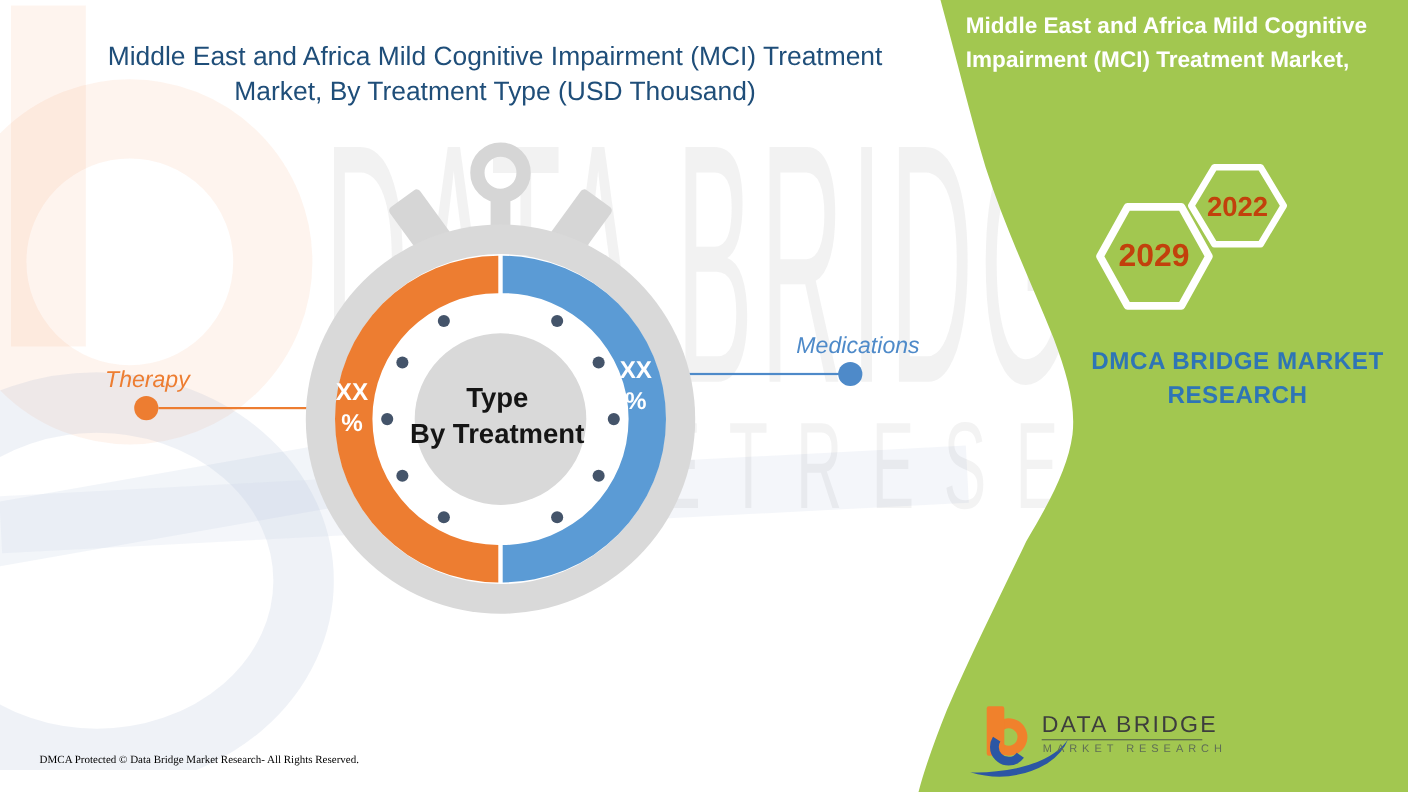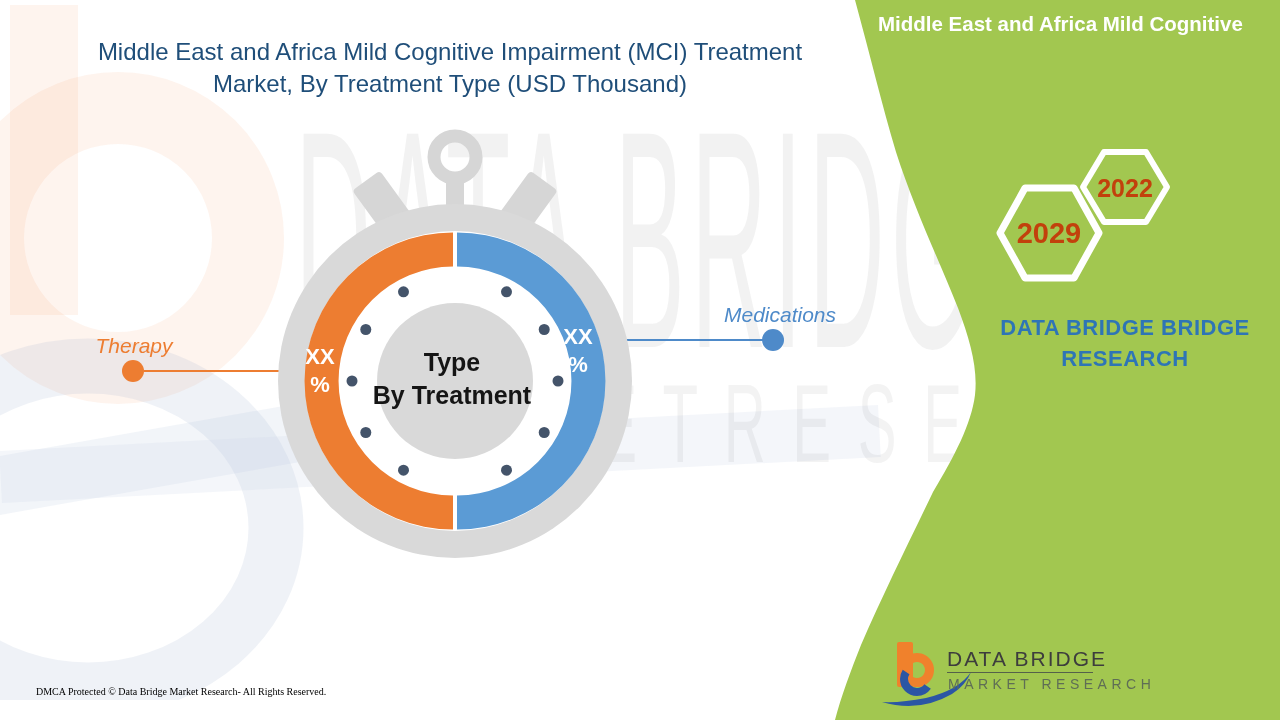--- a/index.html
+++ b/index.html
@@ -52,21 +52,21 @@
   .dot-medications{left:762px;top:329px;background:#4E8AC9;}
   .callout-label{position:absolute;font-size:21px;z-index:7;text-align:center;font-style:italic;}
   .label-therapy{left:86px;top:334px;width:96px;color:#ED7D31;}
   .label-medications{left:712px;top:303px;width:136px;color:#4E8AC9;}
 
   
   .logo-svg{left:874px;top:632px;z-index:8;}
   .logo-name{left:947px;top:647px;width:160px;color:#3d3d3d;font-size:21px;
              letter-spacing:2px;white-space:nowrap;z-index:8;}
   .logo-rule{left:947px;top:672px;width:146px;height:1px;background:#55614a;z-index:8;}
-  .logo-tagline{left:948px;top:676px;width:160px;color:#5f6e55;font-size:14px;
+  .logo-tagline{left:948px;top:676px;width:160px;color:#5f6e55;font-size:10px;
                 letter-spacing:4.5px;white-space:nowrap;z-index:8;}
 
   
   .footer-text{position:absolute;font-family:"Liberation Serif",serif;color:#000;
                font-size:10px;z-index:7;white-space:nowrap;}
   .dmca{left:36px;top:686px;}
   .source{left:458px;top:687px;}
 </style>
 </head>
 <body>
@@ -148,31 +148,32 @@
   <div class="callout-line line-therapy"></div>
   <div class="callout-dot dot-therapy"></div>
   <div class="callout-label label-therapy">Therapy</div>
 
   <div class="callout-line line-medications"></div>
   <div class="callout-dot dot-medications"></div>
   <div class="callout-label label-medications">Medications</div>
 
   <div class="abs panel-title">
     <div>Middle East and Africa Mild Cognitive</div>
+    <div>Impairment (MCI) Treatment Market,</div>
   </div>
 
   <svg class="abs" style="left:0;top:0;z-index:7;" width="1280" height="720" viewBox="0 0 1280 720">
     <polygon points="1000,233 1025,188 1074,188 1099,233 1074,278 1025,278" fill="none" stroke="#FFFFFF" stroke-width="7" stroke-linejoin="round"></polygon>
     <polygon points="1083,187 1104,152 1146,152 1167,187 1146,222 1104,222" fill="none" stroke="#FFFFFF" stroke-width="6" stroke-linejoin="round"></polygon>
   </svg>
   <div class="hex-year year-back">2029</div>
   <div class="hex-year year-front">2022</div>
 
   <div class="abs panel-brand">
-    <div>DATA BRIDGE BRIDGE</div>
+    <div>DMCA BRIDGE MARKET</div>
     <div>RESEARCH</div>
   </div>
 
   <svg class="abs logo-svg" width="100" height="85" viewBox="870 630 100 85">
     <path d="M 913,651 a 17,17 0 1 0 0.01,0 Z M 913,660 a 8,8 0 1 1 -0.01,0 Z" fill="#F0812C" fill-rule="evenodd"></path>
     <rect x="893" y="640" width="16" height="45" rx="2" fill="#F0812C"></rect>
     <circle cx="913" cy="677" r="13" fill="none" stroke="#2B56A4" stroke-width="8" stroke-dasharray="40 42" stroke-dashoffset="-8"></circle>
     <path d="M 878,700 Q 915,711 948,692 Q 962,683 967,670 Q 955,688 922,696 Q 897,701 878,700 Z" fill="#2B56A4"></path>
   </svg>
   <div class="abs logo-name">DATA BRIDGE</div>

